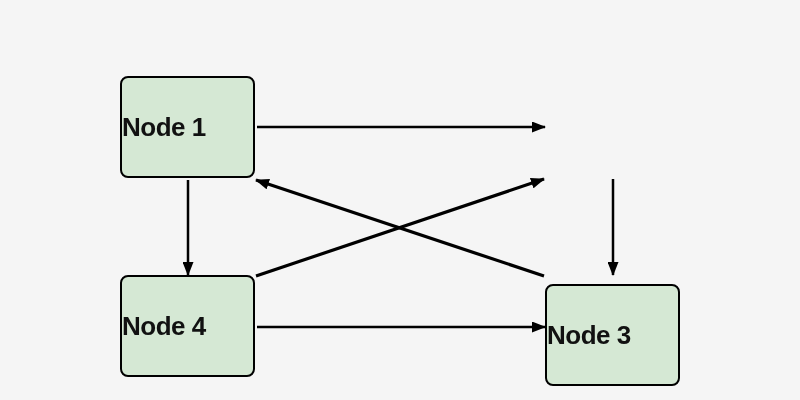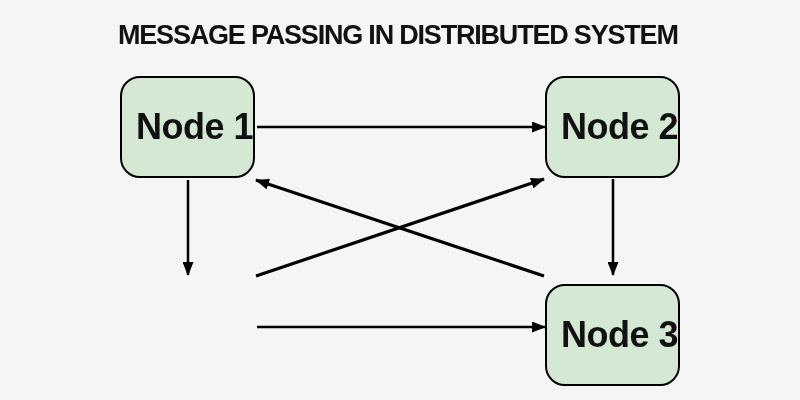--- a/index.html
+++ b/index.html
@@ -24,25 +24,25 @@
     color: var(--text, #111111);
     white-space: nowrap;
   }
   .node-box {
     position: absolute;
     width: 135px;
     height: 102px;
     box-sizing: border-box;
     background: var(--node_fill, #d5e8d4);
     border: 2px solid var(--node_border, #000000);
-    border-radius: 20px;
+    border-radius: 8px;
     display: flex;
     align-items: center;
-    justify-content: flex-end;
-    font-size: 36px;
+    justify-content: flex-start;
+    font-size: 26px;
     font-weight: 600;
     letter-spacing: -0.5px;
     color: var(--text, #111111);
   }
   #node1 { left: 120px; top: 76px;  }
   #node2 { left: 545px; top: 76px;  }
   #node3 { left: 545px; top: 275px; margin-top: 9px; }
   #node4 { left: 120px; top: 275px; }
   #edge-layer {
     position: absolute;
@@ -50,21 +50,20 @@
     width: 800px;
     height: 400px;
     pointer-events: none;
   }
 </style>
 </head>
 <body>
 
 <div id="canvas" style="--background: #f5f5f5; --node_fill: #d5e8d4; --node_border: #000000; --arrow: #000000; --text: #111111;">
 
-  <div class="diagram-title">MESSAGE PASSING IN DISTRIBUTED SYSTEM</div>
 
   <svg id="edge-layer" viewBox="0 0 800 400" xmlns="http://www.w3.org/2000/svg">
     <defs>
       <marker id="arrowhead" markerWidth="14" markerHeight="11" refX="13" refY="5.5" orient="auto" markerUnits="userSpaceOnUse">
         <path d="M0,0 L14,5.5 L0,11 Z" fill="#000000"></path>
       </marker>
     </defs>
     <g id="edges">
         <line x1="257" y1="127" x2="545" y2="127" stroke="#000000" stroke-width="2.5" marker-end="url(#arrowhead)"></line>
         <line x1="188" y1="180" x2="188" y2="275" stroke="#000000" stroke-width="2.5" marker-end="url(#arrowhead)"></line>
@@ -72,22 +71,22 @@
         <line x1="257" y1="327" x2="545" y2="327" stroke="#000000" stroke-width="2.5" marker-end="url(#arrowhead)"></line>
         <line x1="256" y1="276" x2="544" y2="179" stroke="#000000" stroke-width="3.2" marker-end="url(#arrowhead)"></line>
         <line x1="544" y1="276" x2="256" y2="180" stroke="#000000" stroke-width="3.2" marker-end="url(#arrowhead)"></line>
       </g>
   </svg>
 
   <div class="node-box" id="node1">
     <span>Node 1</span>
   </div>
 
-  <div class="node-box" id="node2">
-    <span>Node 2</span>
-  </div>
 
   <div class="node-box" id="node3">
     <span>Node 3</span>
   </div>
 
+  <div class="node-box" id="node4">
+    <span>Node 4</span>
+  </div>
 
 </div>
 
 </body></html>

